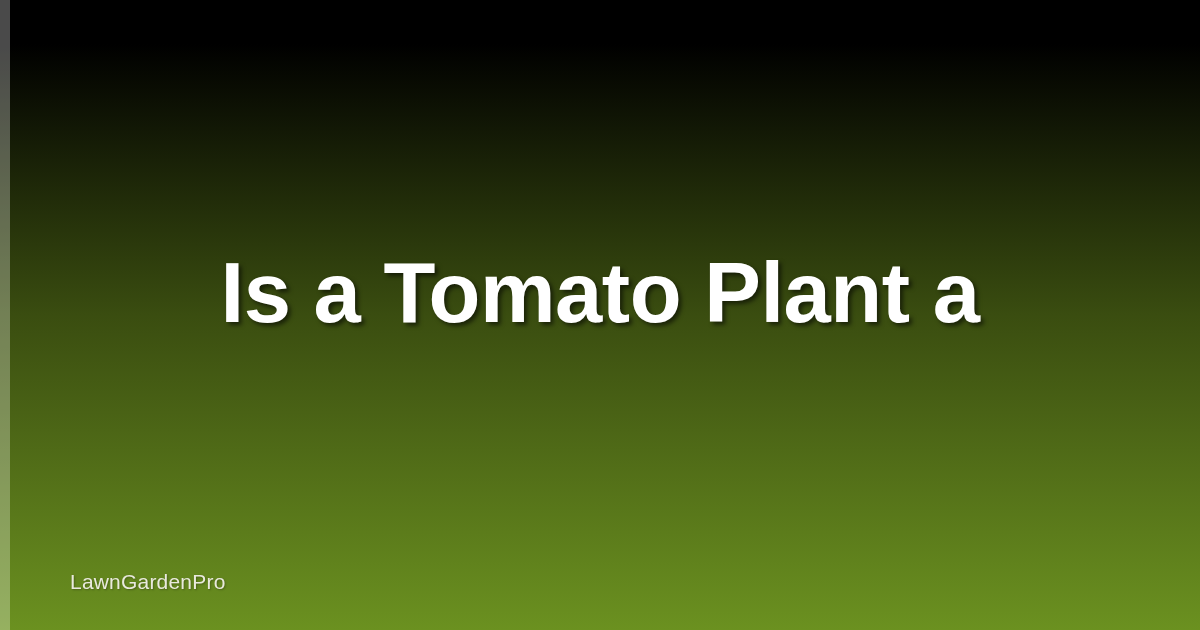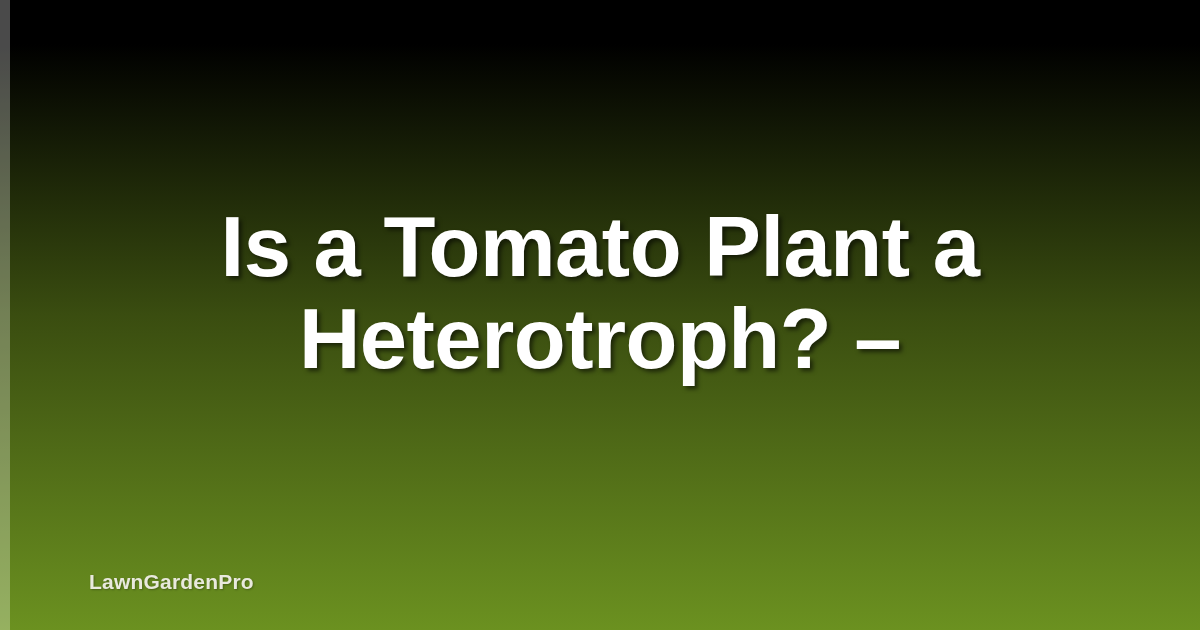--- a/index.html
+++ b/index.html
@@ -81,41 +81,40 @@
   }
 
   .headline .hl-line {
     display: block;
     white-space: nowrap;
   }
 
   
   .brand {
     position: absolute;
-    left: 89px;
+    left: 70px;
     bottom: 36px;
     color: #e9e9dd;
     font-family: "Liberation Sans", "DejaVu Sans", sans-serif;
-    font-weight: 700;
+    font-weight: 400;
     font-size: 21px;
     line-height: 24px;
     letter-spacing: 0.2px;
     text-shadow: 1px 1px 2px rgba(0, 0, 0, 0.28);
     white-space: nowrap;
   }
 </style>
 </head>
 <body>
 
 <div class="og-card" style="width: 1200px; height: 630px; background-image: linear-gradient(rgb(0, 0, 0) 0%, rgb(0, 0, 0) 7%, rgb(58, 77, 16) 50%, rgb(107, 145, 32) 100%);">
 
   <div class="edge-strip" style="width: 10px; background: rgba(255, 255, 255, 0.29);"></div>
 
   <div class="title-block">
     <h1 class="headline" style="color: rgb(255, 255, 255);">
       <span class="hl-line">Is a Tomato Plant a</span>
-      <span class="hl-line">Heterotroph? –</span>
     </h1>
   </div>
 
   <div class="brand" style="color: rgb(233, 233, 221);">LawnGardenPro</div>
 
 </div>
 
 </body></html>

